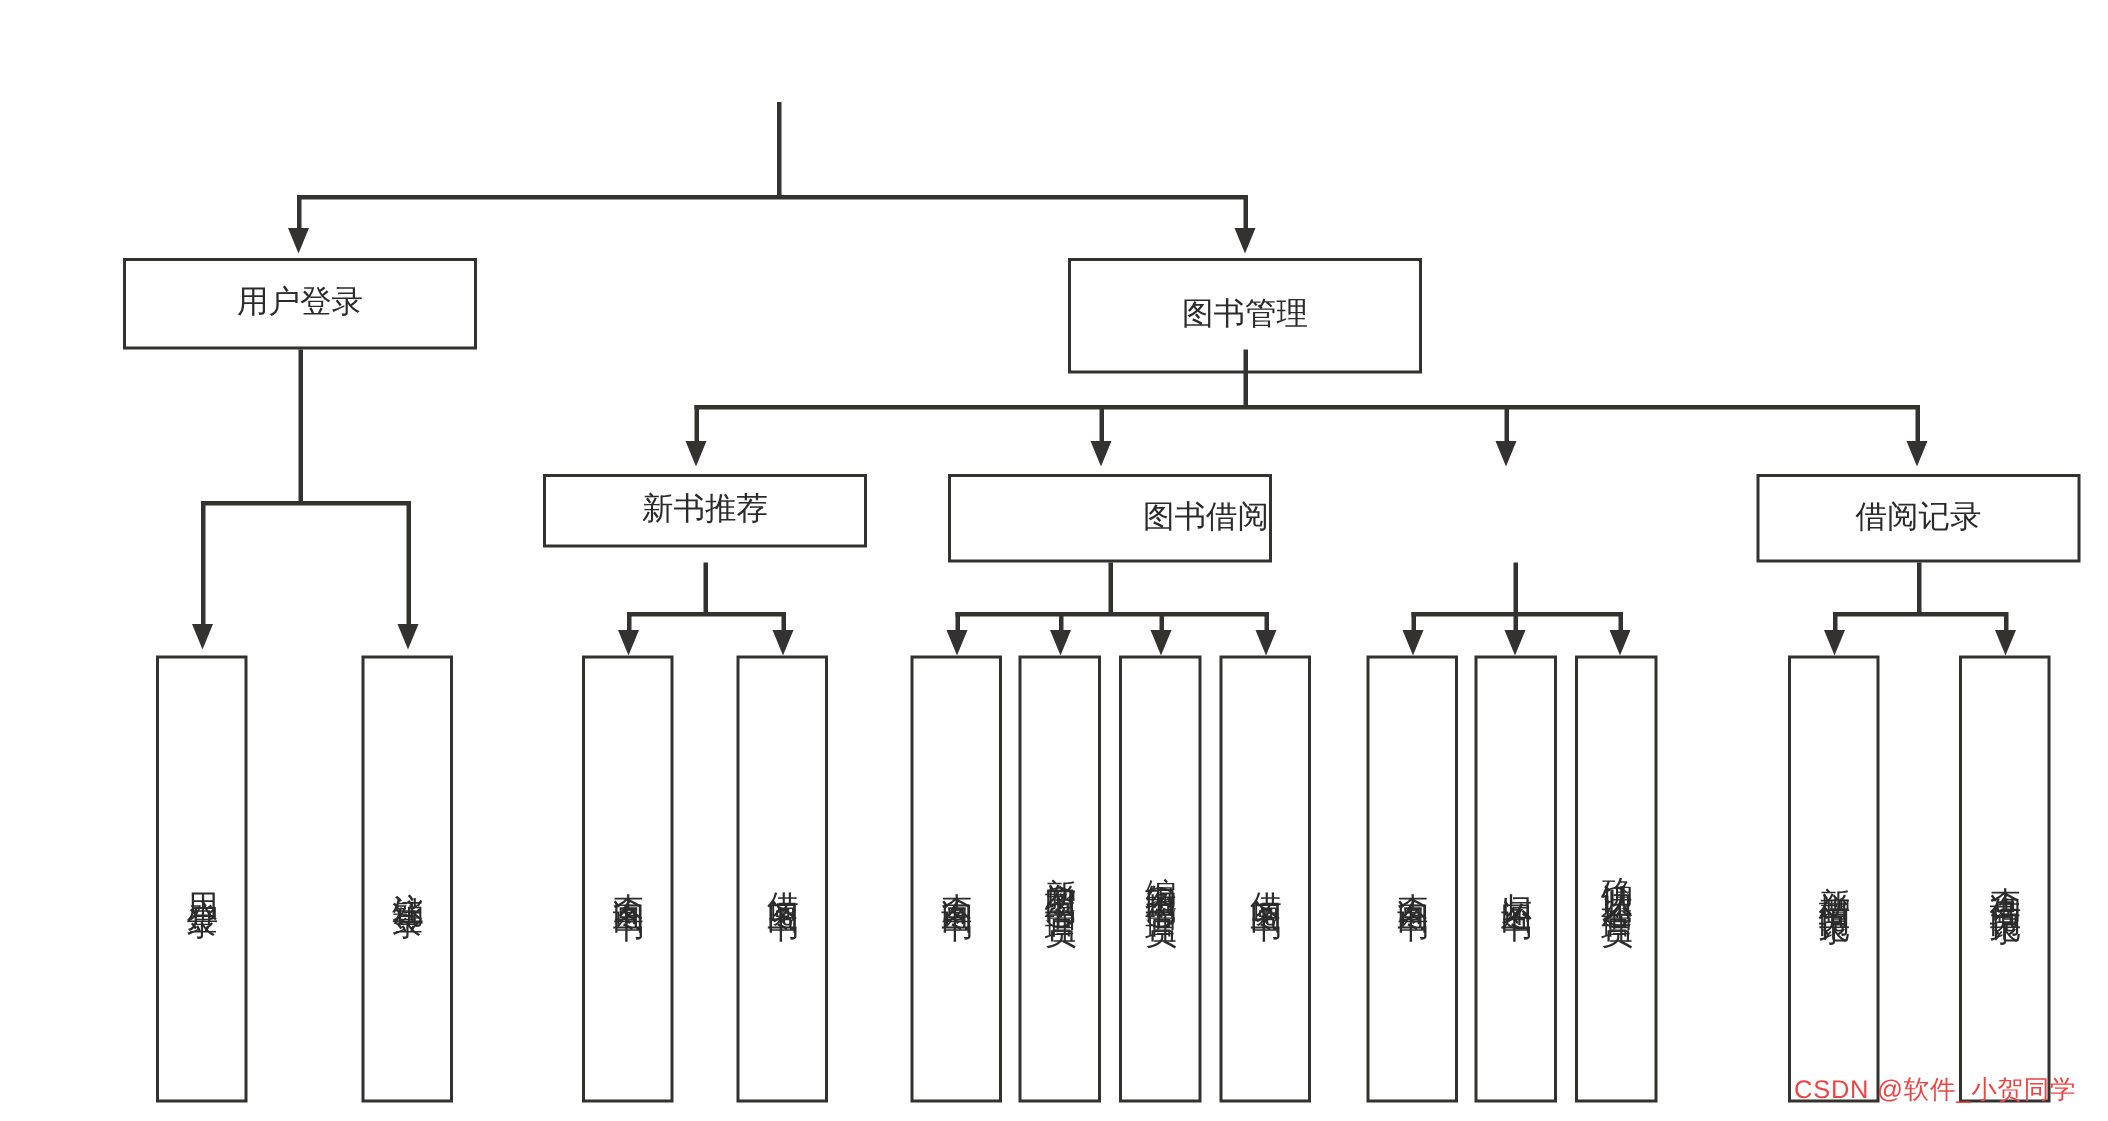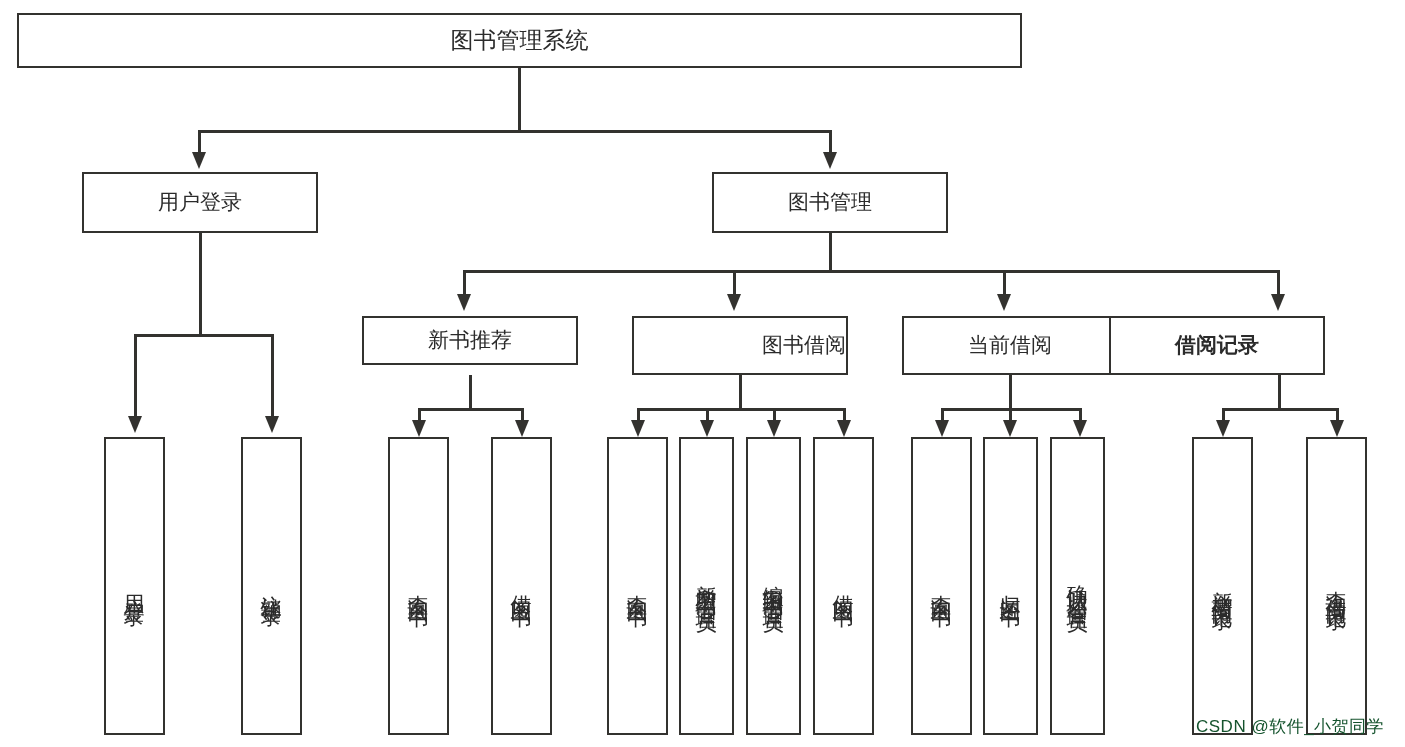--- a/index.html
+++ b/index.html
@@ -74,49 +74,46 @@
     width: 0;
     height: 0;
     border-left: 7.5px solid transparent;
     border-right: 7.5px solid transparent;
     border-top: 17px solid #33322f;
   }
   
   .watermark {
     position: absolute;
     font-size: 17px;
-    color: #14532d;
+    color: #ef4444;
     white-space: nowrap;
     letter-spacing: 0.5px;
   }
 </style>
 </head>
 <body>
 
 <div id="canvas">
 
-  <div class="node root" style="left:17px; top:13px; width:1005px; height:55px;">
-    <span>图书管理系统</span>
-  </div>
 
   <div class="vline" style="left:518px; top:68px; width:2.5px; height:64px;"></div>
 
   <div class="hline" style="left:198px; top:130px; width:634px;"></div>
 
   <div class="vline" style="left:198px; top:130px; height:24px;"></div>
   <div class="arrow" style="left:192px; top:152px;"></div>
 
   <div class="vline" style="left:829px; top:130px; height:24px;"></div>
   <div class="arrow" style="left:823px; top:152px;"></div>
 
   <div class="node lvl1" style="left:82px; top:172px; width:236px; height:61px;">
     <span>用户登录</span>
   </div>
 
-  <div class="node lvl1" style="left:712px; top:172px; width:236px; height:61px;">
+  <div class="node lvl1" style="left:712px; top:172px; width:236px; height:77px;">
     <span>图书管理</span>
   </div>
 
   <div class="vline" style="left:199px; top:233px; height:101px;"></div>
   <div class="hline" style="left:134px; top:334px; width:139px;"></div>
   <div class="vline" style="left:134px; top:334px; height:84px;"></div>
   <div class="arrow" style="left:128px; top:416px;"></div>
   <div class="vline" style="left:271px; top:334px; height:84px;"></div>
   <div class="arrow" style="left:265px; top:416px;"></div>
 
@@ -130,24 +127,21 @@
   <div class="arrow" style="left:997px; top:294px;"></div>
   <div class="vline" style="left:1277px; top:270px; height:26px;"></div>
   <div class="arrow" style="left:1271px; top:294px;"></div>
 
   <div class="node lvl2" style="left:362px; top:316px; width:216px; height:49px;">
     <span>新书推荐</span>
   </div>
   <div class="node lvl2" style="left:632px; top:316px; width:216px; height:59px;justify-content:flex-end;">
     <span>图书借阅</span>
   </div>
-  <div class="node lvl2" style="left:902px; top:316px; width:216px; height:59px;">
-    <span>当前借阅</span>
-  </div>
-  <div class="node lvl2" style="left:1109px; top:316px; width:216px; height:59px;font-weight:bold;">
+  <div class="node lvl2" style="left:1171px; top:316px; width:216px; height:59px;">
     <span>借阅记录</span>
   </div>
 
   <div class="vline" style="left:469px; top:375px; height:35px;"></div>
   <div class="hline" style="left:418px; top:408px; width:105px;"></div>
   <div class="vline" style="left:418px; top:408px; height:14px;"></div>
   <div class="arrow" style="left:412px; top:420px;"></div>
   <div class="vline" style="left:521px; top:408px; height:14px;"></div>
   <div class="arrow" style="left:515px; top:420px;"></div>
 

